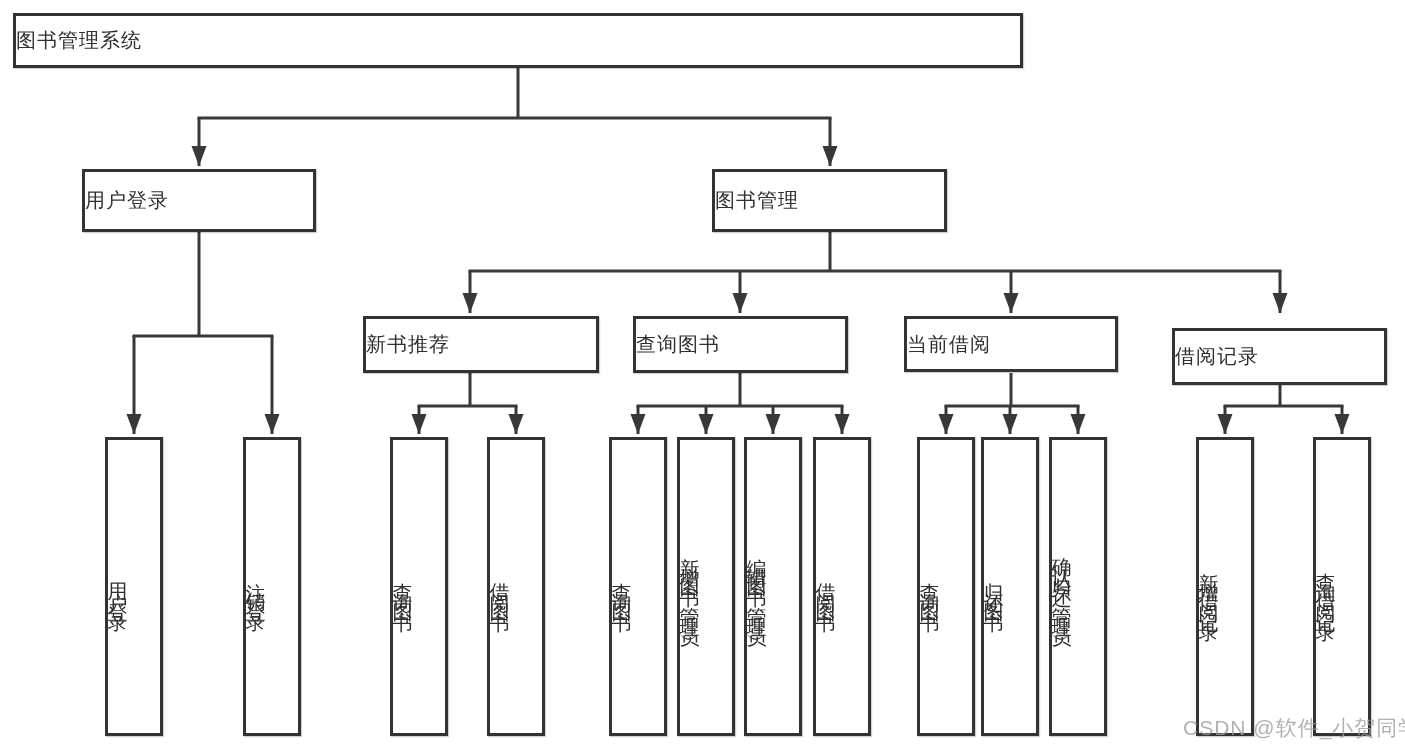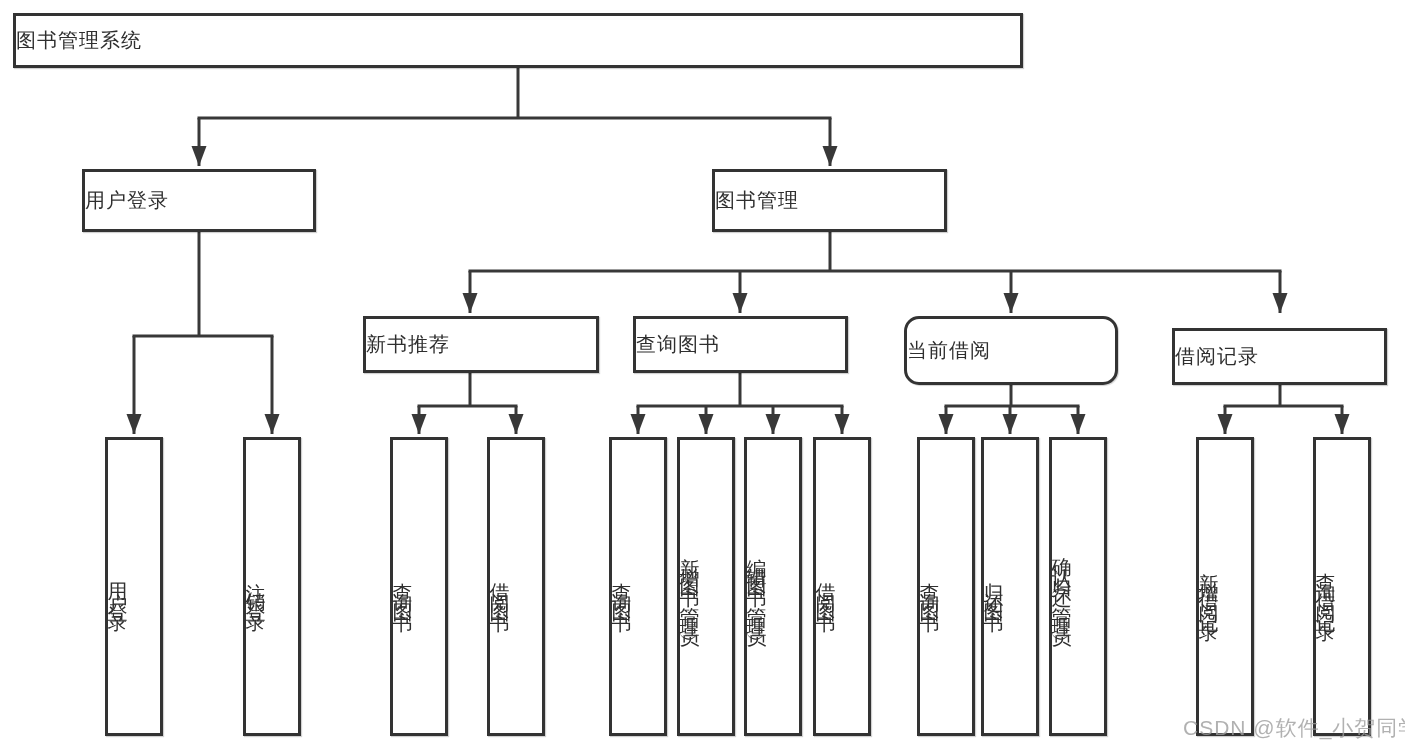--- a/index.html
+++ b/index.html
@@ -104,21 +104,21 @@
   <div class="node hbox" style="left:712px;top:169px;width:235px;height:63px;">
     <span>图书管理</span>
   </div>
 
   <div class="node hbox" style="left:363px;top:316px;width:236px;height:57px;">
     <span>新书推荐</span>
   </div>
   <div class="node hbox" style="left:633px;top:316px;width:215px;height:57px;">
     <span>查询图书</span>
   </div>
-  <div class="node hbox" style="left:904px;top:316px;width:214px;height:69px;border-radius:15px;">
+  <div class="node hbox" style="left:904px;top:316px;width:214px;height:56px;">
     <span>当前借阅</span>
   </div>
   <div class="node hbox" style="left:1172px;top:328px;width:215px;height:57px;">
     <span>借阅记录</span>
   </div>
 
   <div class="node vbox" style="left:105px;top:437px;width:58px;height:299px;">
     <span class="vtext">用户登录</span>
   </div>
   <div class="node vbox" style="left:243px;top:437px;width:58px;height:299px;">

